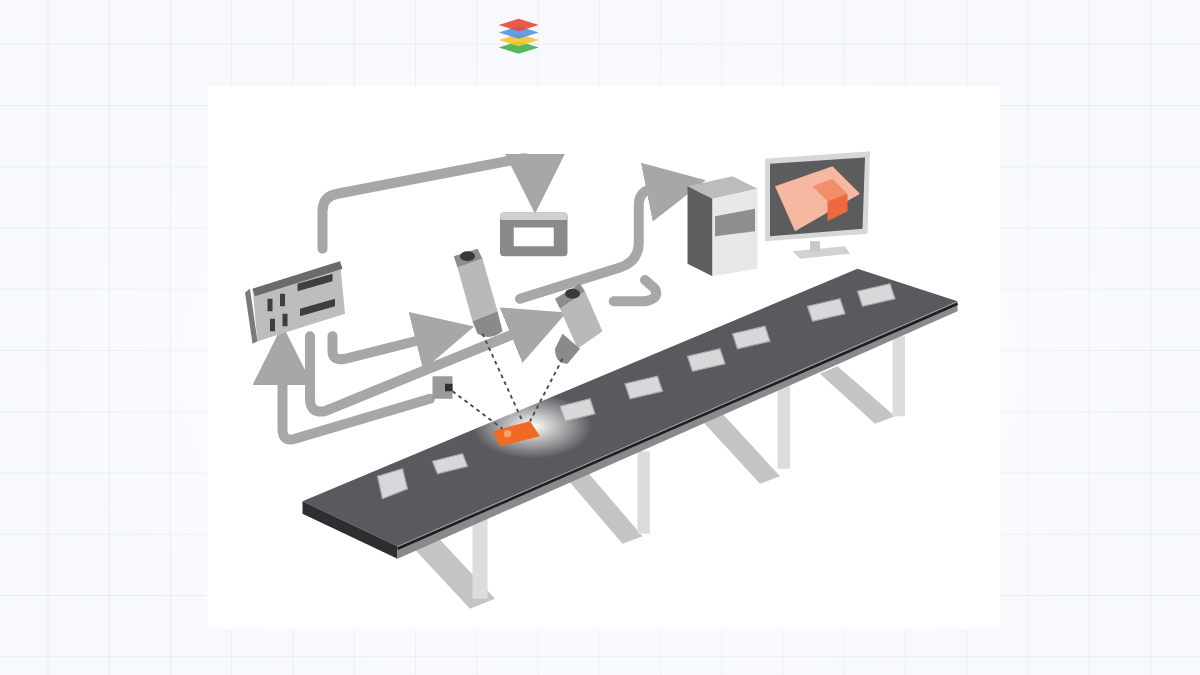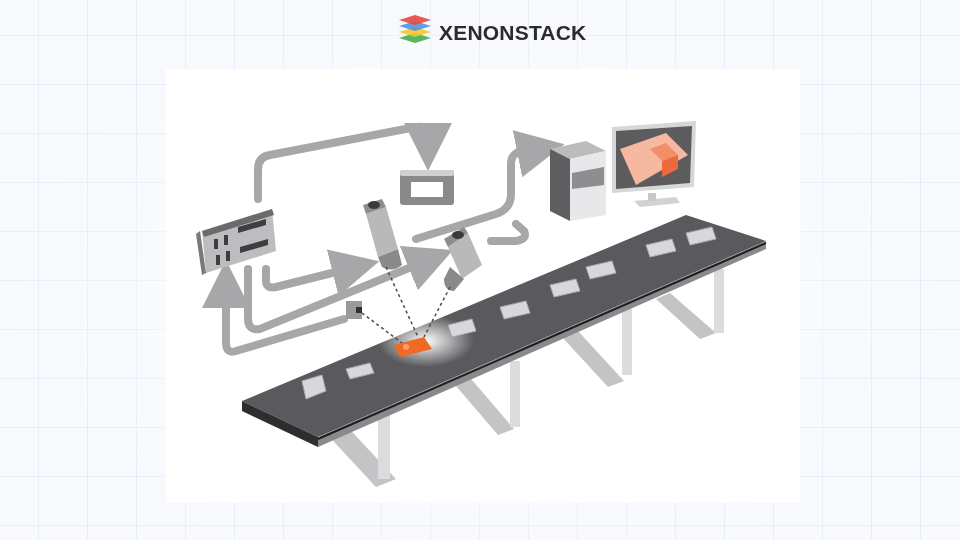--- a/index.html
+++ b/index.html
@@ -40,21 +40,20 @@
 <div class="grid"></div>
 <div class="glow"></div>
 
 <div class="logo">
   <svg class="logo-mark" viewBox="0 0 40 40">
     <polygon points="20,30 36,25 20,20 4,25" fill="#43b04a" opacity="0.9"></polygon>
     <polygon points="20,24 36,19 20,14 4,19" fill="#f4c531" opacity="0.9"></polygon>
     <polygon points="20,18 36,13 20,8 4,13" fill="#4a8fe0" opacity="0.85"></polygon>
     <polygon points="20,12 36,7 20,2 4,7" fill="#e8473b" opacity="0.9"></polygon>
   </svg>
-  <span class="logo-text">XENONSTACK</span>
 </div>
 
 <div class="panel">
   <svg viewBox="0 0 634 434">
     <defs>
       <radialGradient id="spot" cx="50%" cy="50%" r="50%">
         <stop offset="0%" stop-color="#ffffff" stop-opacity="1"></stop>
         <stop offset="100%" stop-color="#ffffff" stop-opacity="0"></stop>
       </radialGradient>
       <marker id="ah" markerWidth="6" markerHeight="6" refX="3" refY="3" orient="auto">

